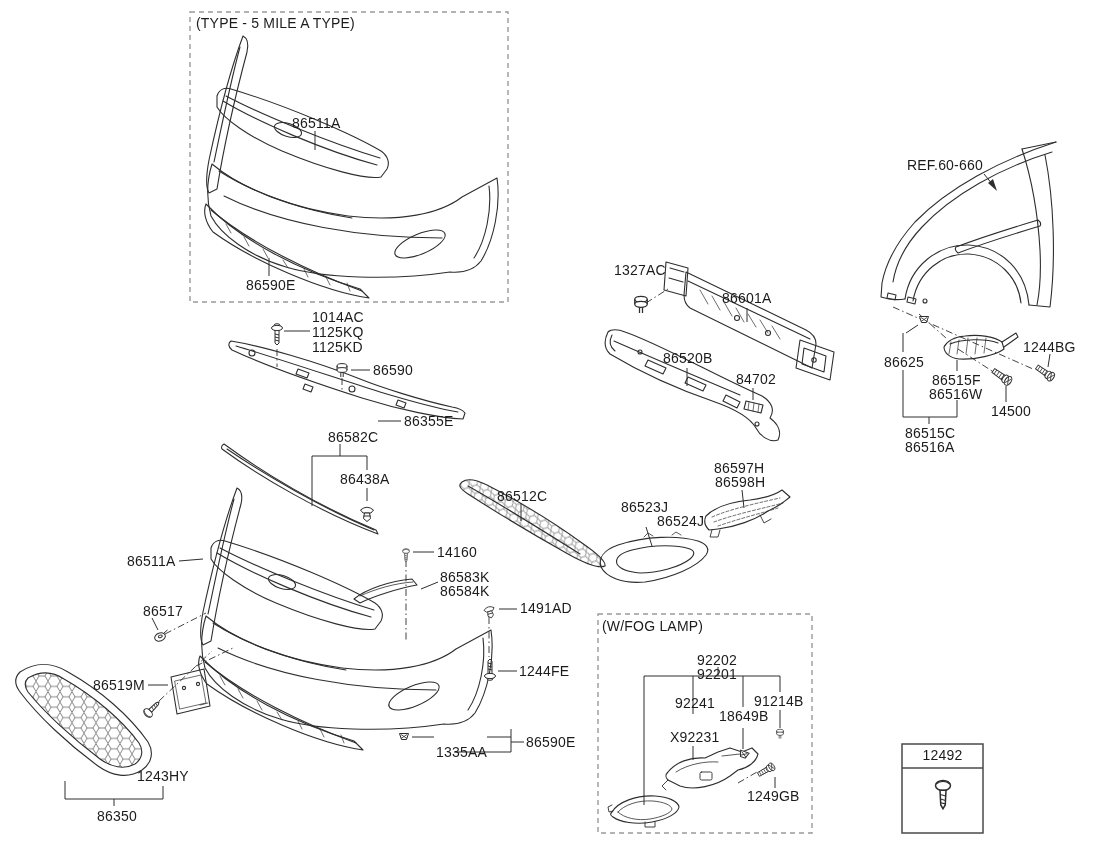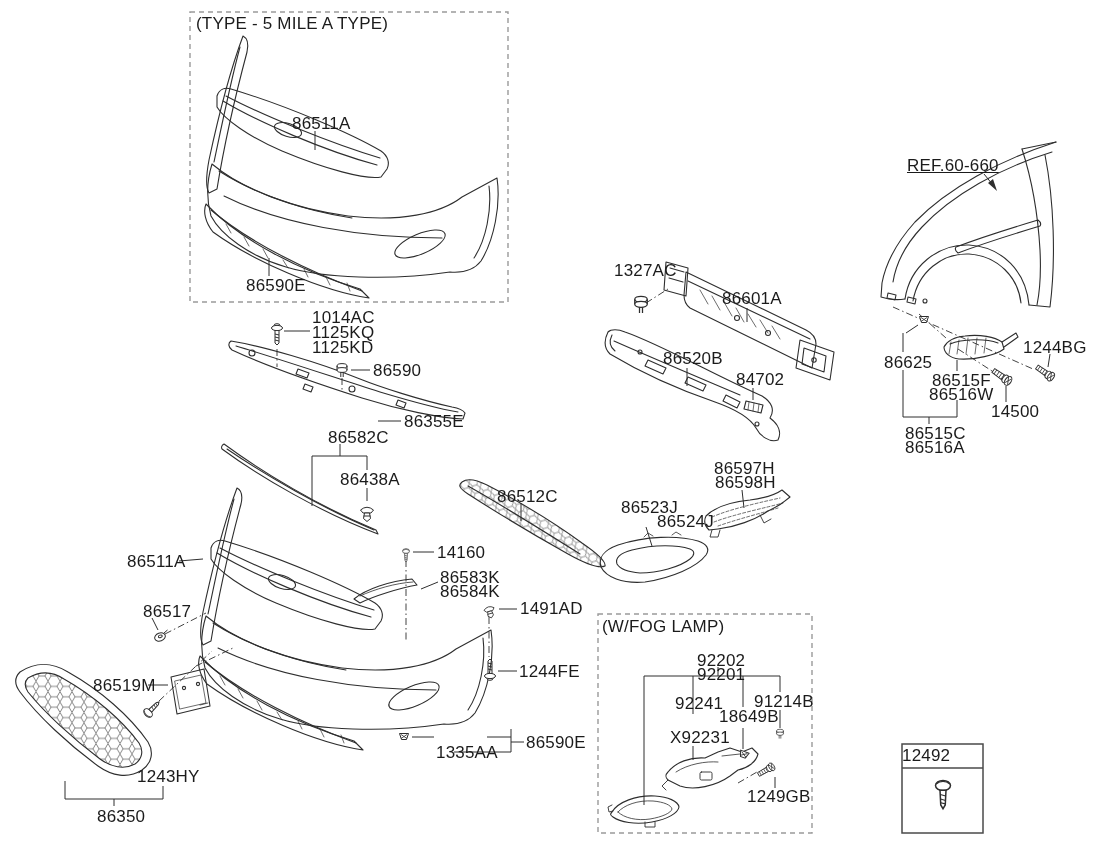--- a/index.html
+++ b/index.html
@@ -1,22 +1,22 @@
 <!DOCTYPE html>
 <html><head>
 <meta charset="utf-8">
 <style>
   html,body{margin:0;padding:0;background:#ffffff}
   .canvas{position:relative;width:1094px;height:848px;background:#ffffff;
           font-family:"Liberation Sans",sans-serif;overflow:hidden}
   svg.art{position:absolute;left:0;top:0;display:block}
-  .lbl{position:absolute;font-size:17px;line-height:15px;color:#1b1b1b;
+  .lbl{position:absolute;font-size:14px;line-height:15px;color:#1b1b1b;
        white-space:nowrap;letter-spacing:.2px}
-  .lbl.u{text-decoration:underline}
-  .lbl.ctr{width:81px;text-align:left}
+  .lbl.u{}
+  .lbl.ctr{width:81px;text-align:center}
 </style>
 </head>
 <body>
 
 <div class="canvas">
 
 <svg class="art" width="1094" height="848" viewBox="0 0 1094 848">
   <defs>
     <pattern id="mesh" width="12" height="10.4" patternUnits="userSpaceOnUse">
       <path d="M3,0 L9,0 L12,5.2 L9,10.4 L3,10.4 L0,5.2 Z" fill="none" stroke="#555" stroke-width="0.7"></path>

